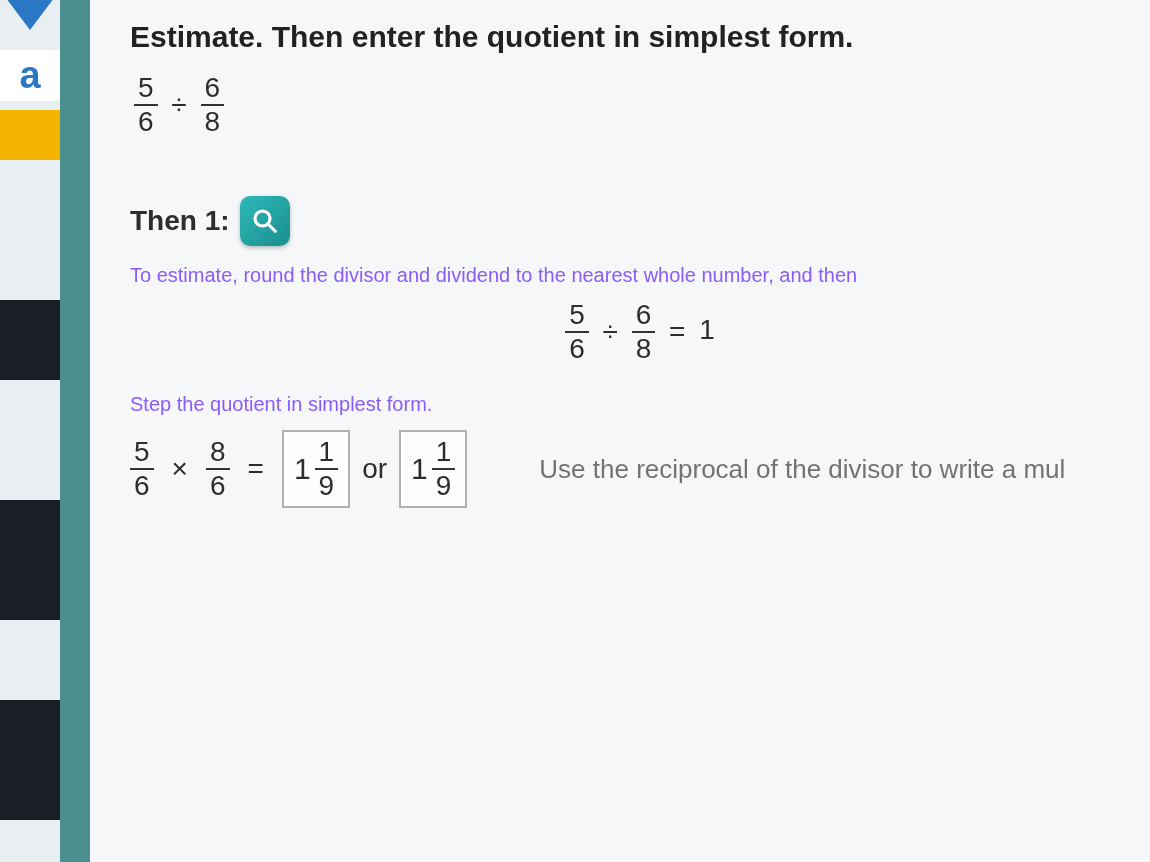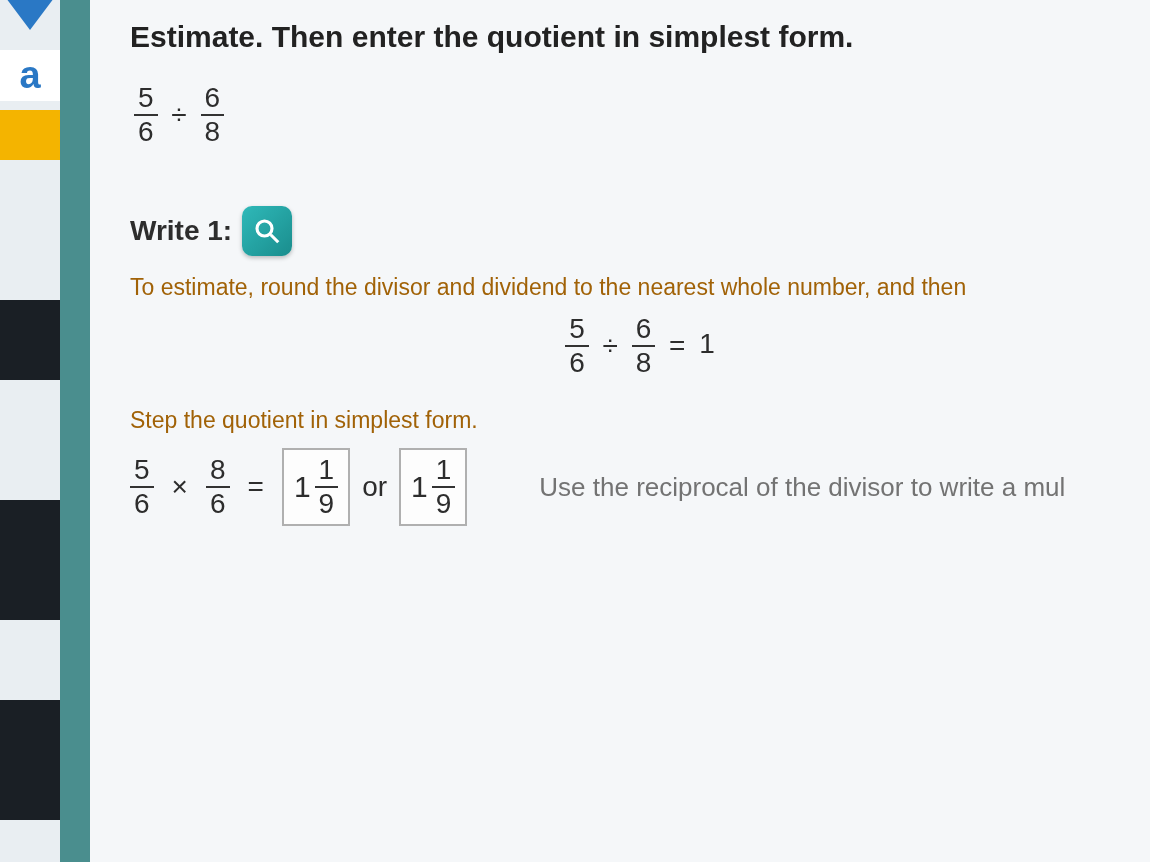--- a/index.html
+++ b/index.html
@@ -34,21 +34,21 @@
   .border-strip { width: 30px; height: 100%; background: #4a8e8e; }
 
   .content {
     flex: 1; height: 100%; background: #f5f7f9;
     padding: 20px 0 0 40px;
     color: #2d2d2d;
     position: relative;
   }
   .instruction {
     font-size: 30px; font-weight: 700; color: #222;
-    margin-bottom: 30px;
+    margin-bottom: 20px;
   }
   .frac {
     display: inline-flex; flex-direction: column; align-items: center;
     vertical-align: middle; font-size: 28px; line-height: 1;
   }
   .frac .num { padding: 0 4px 2px 4px; }
   .frac .den { border-top: 2px solid #333; padding: 2px 4px 0 4px; }
   .op { display:inline-block; vertical-align: middle; font-size: 28px; margin: 0 6px; }
   .problem { font-size: 28px; margin-bottom: 60px; padding-left: 4px; }
 
@@ -56,21 +56,21 @@
   .step-label { font-size: 28px; font-weight: 700; margin-right: 10px; }
   .magnify {
     width: 50px; height: 50px; border-radius: 10px;
     background: linear-gradient(135deg, #2fb9b9, #1a8d8d);
     display: flex; align-items: center; justify-content: center;
     box-shadow: 0 2px 4px rgba(0,0,0,.25);
     cursor: pointer;
   }
   .magnify svg { width: 30px; height: 30px; }
 
-  .step-text { font-size: 23px; color: #a16207; margin-bottom: 14px; }
+  .step-text { font-size: 20px; color: #8b5cf6; margin-bottom: 14px; }
   .centered-eq { text-align: center; margin: 10px 0 30px 0; font-size: 28px; }
 
   .answer-line { display: flex; align-items: center; font-size: 28px; margin-top: 8px; gap: 12px; }
   .boxed {
     border: 2px solid #b0b0b0; padding: 6px 10px; display: inline-flex; align-items: center;
     background: #fdfdfd;
   }
   .mixed { display: inline-flex; align-items: center; }
   .mixed .whole { font-size: 30px; margin-right: 4px; }
   .hint {
@@ -102,21 +102,21 @@
       <span class="den">6</span>
     </span>
     <span class="op">÷</span>
     <span class="frac">
       <span class="num">6</span>
       <span class="den">8</span>
     </span>
   </div>
 
   <div class="step-row">
-    <span class="step-label">Write 1:</span>
+    <span class="step-label">Then 1:</span>
     <span class="magnify">
       <svg viewBox="0 0 24 24" fill="none" stroke="#fff" stroke-width="2.5">
         <circle cx="10" cy="10" r="6"></circle>
         <line x1="15" y1="15" x2="21" y2="21"></line>
       </svg>
     </span>
   </div>
 
   <div class="step-text">To estimate, round the divisor and dividend to the nearest whole number, and then</div>
 

